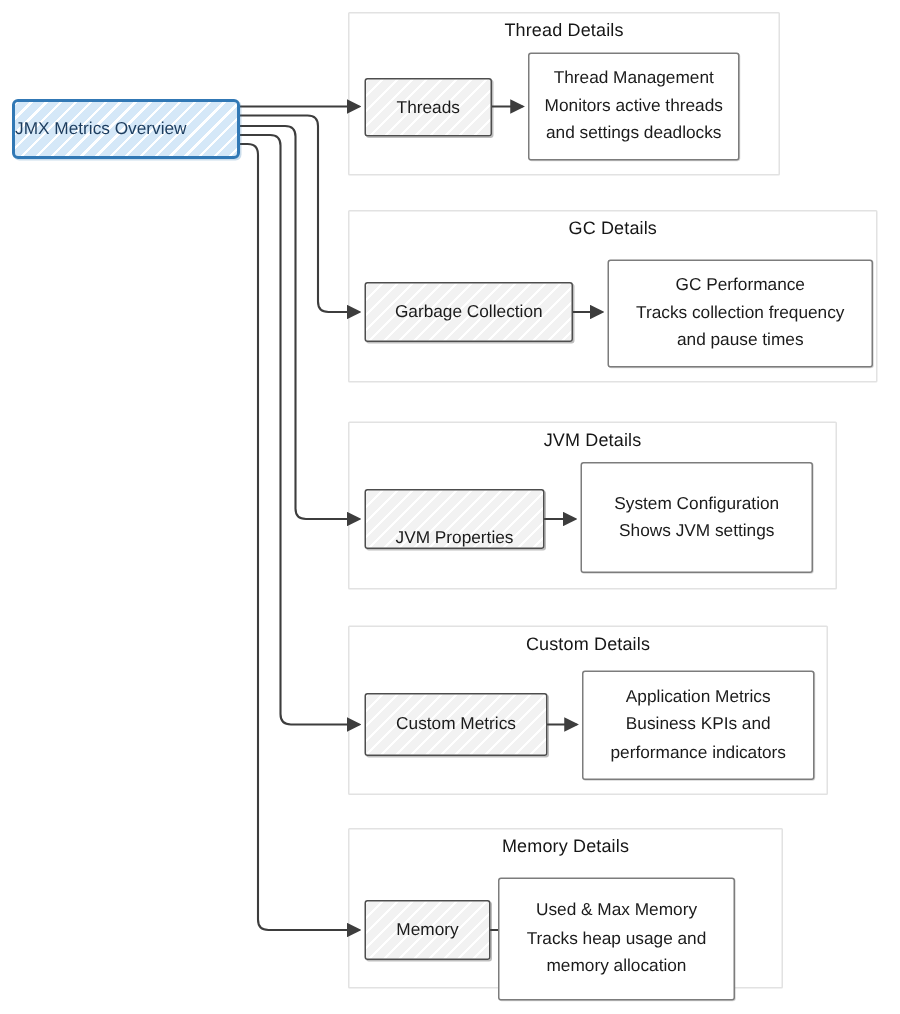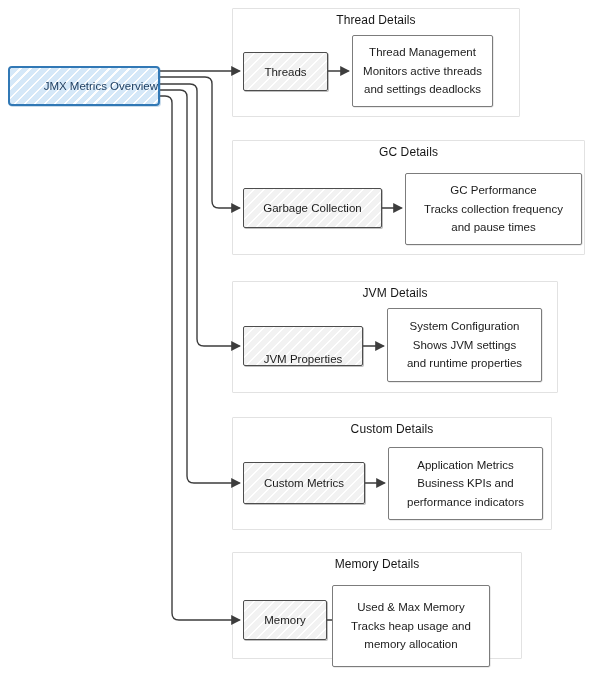--- a/index.html
+++ b/index.html
@@ -33,21 +33,21 @@
   }
 
   
   .root-node {
     position: absolute; left: 8px; top: 66px; width: 152px; height: 40px;
     z-index: 4;
     border: 2px solid #3178b5; border-radius: 4px;
     background: repeating-linear-gradient(135deg,
       rgba(255,255,255,0.92) 0px, rgba(255,255,255,0.92) 1.6px,
       #d5e8f8 1.6px, #d5e8f8 7px);
-    display: flex; align-items: center; justify-content: flex-end;
+    display: flex; align-items: center; justify-content: flex-start;
     font-size: 11.5px; color: #1c3c5e;
     box-shadow: 1px 1px 0 0 rgba(49,120,181,0.25);
   }
 
   
   .node {
     position: absolute; z-index: 4;
     border: 1.7px solid #4d4d4d; border-radius: 2px;
     background: repeating-linear-gradient(135deg,
       rgba(255,255,255,0.95) 0px, rgba(255,255,255,0.95) 1.4px,
@@ -134,21 +134,20 @@
     <div>and settings deadlocks</div>
   </div>
   <div class="desc" style="left:405px; top:173px; width:177px; height:72px;">
     <div>GC Performance</div>
     <div>Tracks collection frequency</div>
     <div>and pause times</div>
   </div>
   <div class="desc" style="left:387px; top:308px; width:155px; height:74px;">
     <div>System Configuration</div>
     <div>Shows JVM settings</div>
-    <div>and runtime properties</div>
   </div>
   <div class="desc" style="left:388px; top:447px; width:155px; height:73px;">
     <div>Application Metrics</div>
     <div>Business KPIs and</div>
     <div>performance indicators</div>
   </div>
   <div class="desc" style="left:332px; top:585px; width:158px; height:82px;">
     <div>Used &amp; Max Memory</div>
     <div>Tracks heap usage and</div>
     <div>memory allocation</div>

